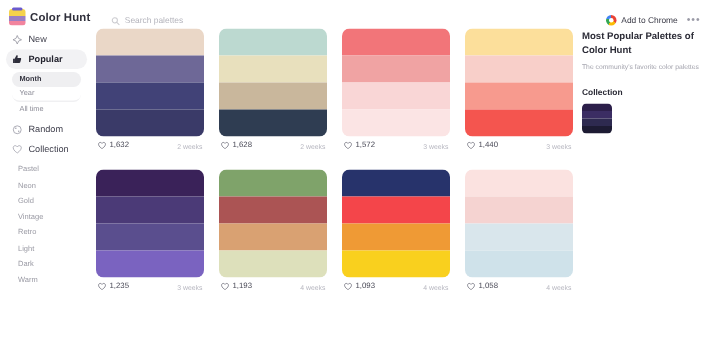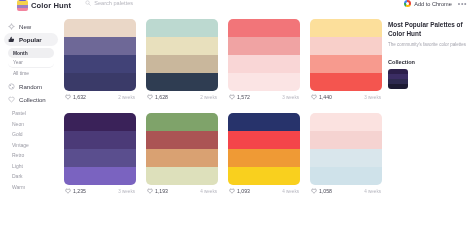--- a/index.html
+++ b/index.html
@@ -7,21 +7,21 @@
     width: 474px; height: 211px;
     background: #ffffff;
     font-family: "Liberation Sans", sans-serif;
     overflow: hidden;
   }
   #app { position: relative; width: 474px; height: 211px; background:#fff; }
 
   
   .topbar {
     position: absolute; top: 0; left: 0; width: 474px; height: 17px;
-    display: flex; align-items: flex-start; background: #fff; padding-left: 11px;
+    display: flex; align-items: flex-end; background: #fff;
   }
   .brand { display:flex; align-items:center; gap:3px; margin-left:6px; }
   .brand-logo {
     width: 11px; height: 11px; border-radius: 2px;
     background: linear-gradient(#f5d24c 0 45%, #9b7fc4 45% 72%, #f2849e 72% 100%);
     position: relative; flex: 0 0 auto;
   }
   .brand-logo:after{
     content:""; position:absolute; left:2px; top:-1.5px; width:7px; height:2px;
     border-radius:1px; background:#6a5acd;

